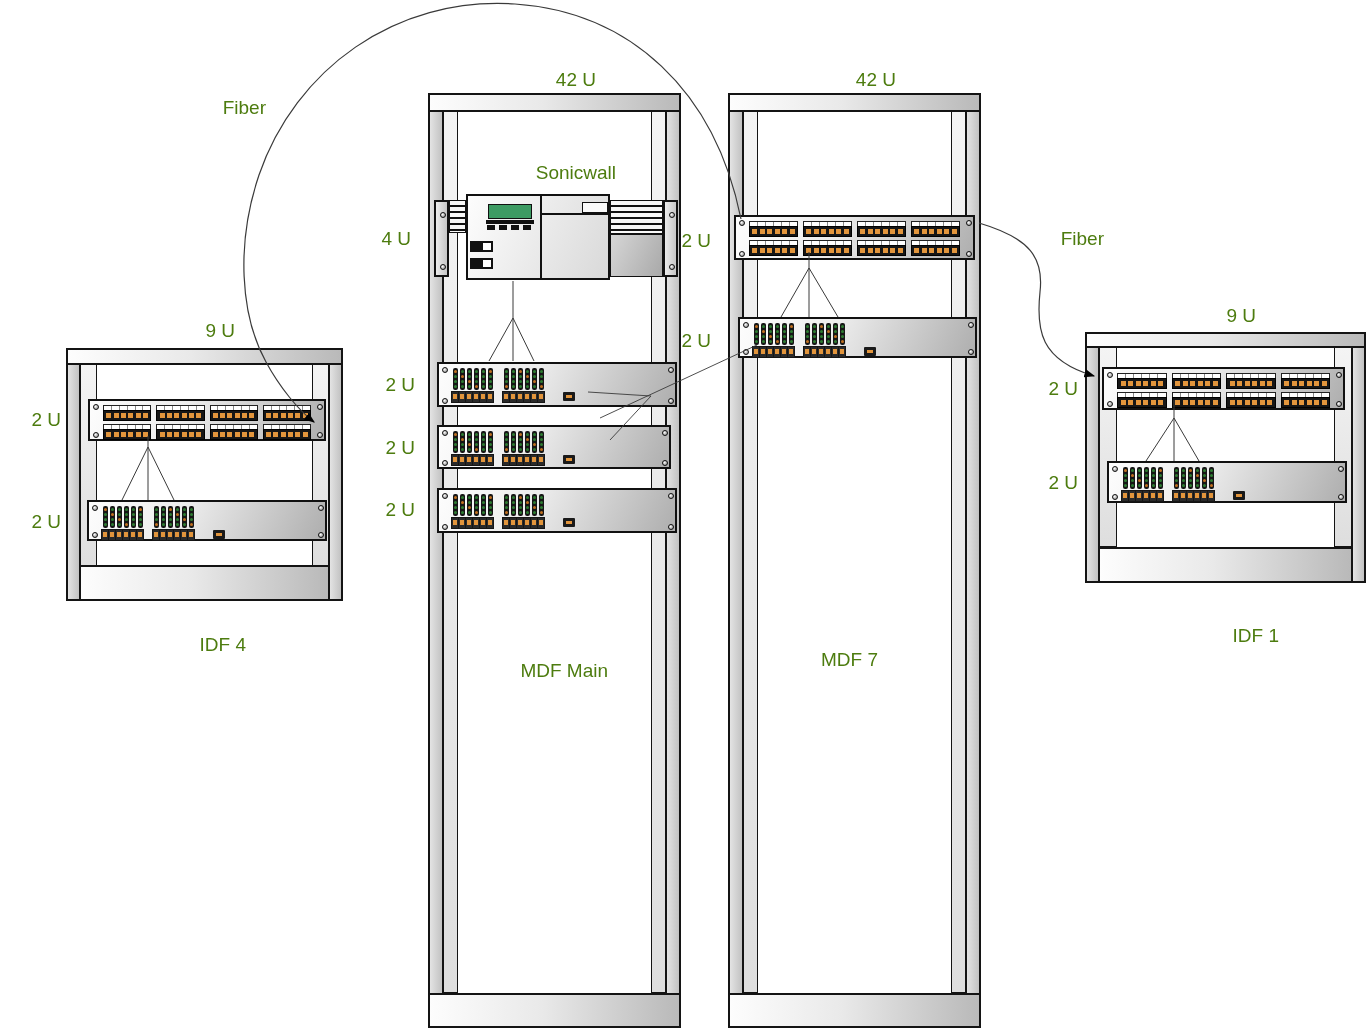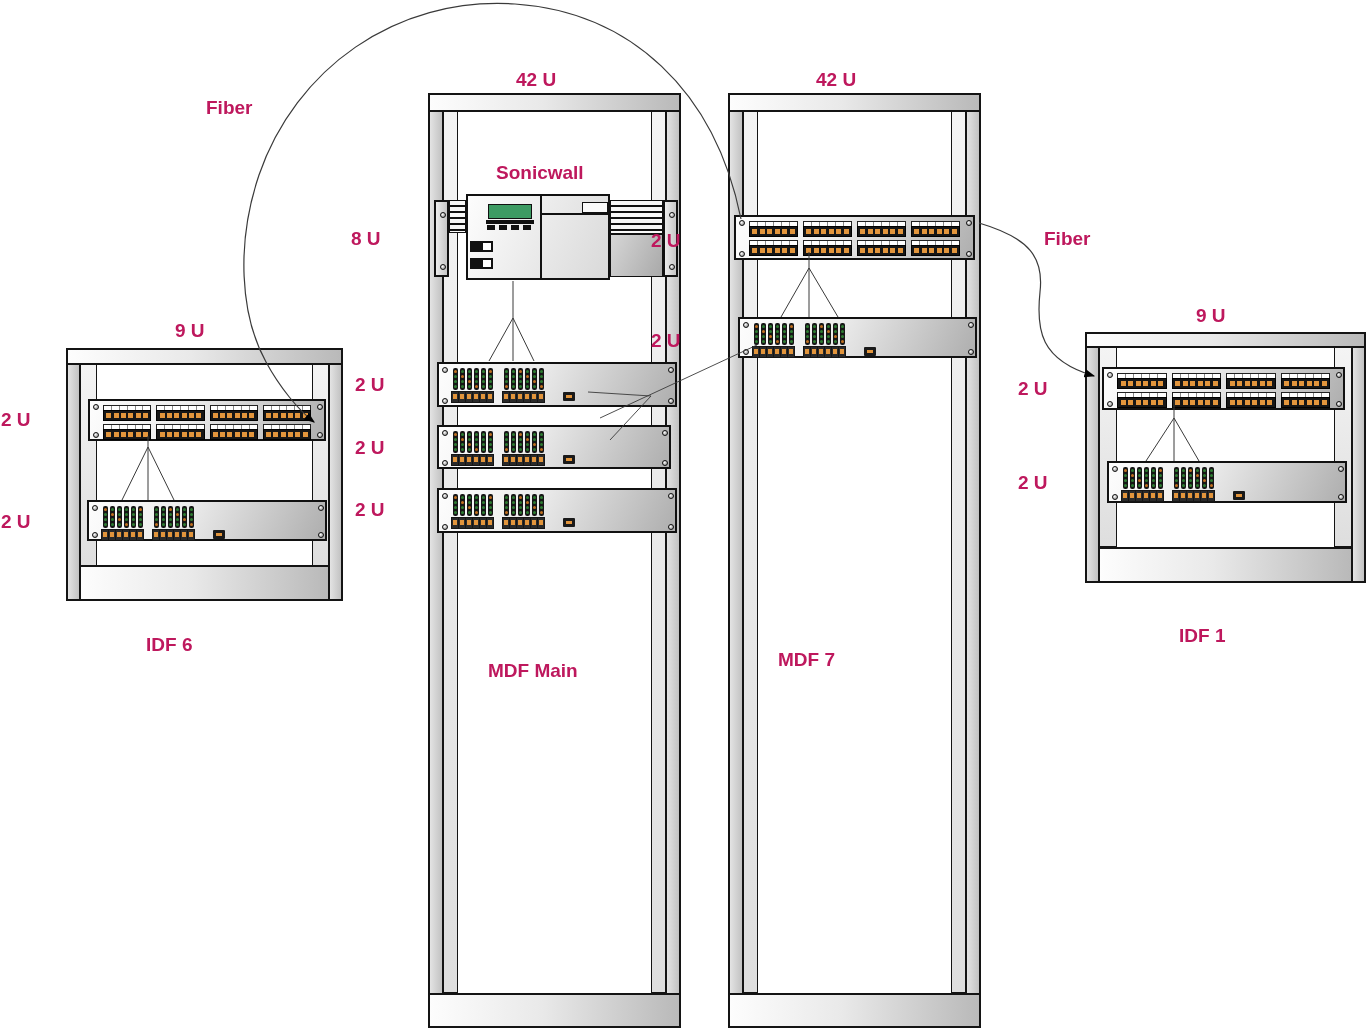--- a/index.html
+++ b/index.html
@@ -1,18 +1,18 @@
 <!DOCTYPE html>
 <html style="--port-orange: #E2953C; --led-green: #2E7D32; --led-amber: #C07020; --display-green: #3D9B63; --line: #3A3A3A;"><head>
 <meta charset="utf-8">
 <style>
   html,body{margin:0;padding:0;background:#fff;}
   #canvas{position:relative;width:1366px;height:1031px;background:#fff;overflow:hidden;
           font-family:"Liberation Sans",sans-serif;color:#111;}
-  .lbl{position:absolute;font-size:19px;color:#be185d;text-align:left;white-space:nowrap;font-weight:bold;}
+  .lbl{position:absolute;font-size:19px;color:#4d7c0f;text-align:right;white-space:nowrap;}
   
   .rack{position:absolute;z-index:1;}
   .rk{position:absolute;box-sizing:border-box;border:2px solid #141414;}
   .rk-top,.rk-bottom{background:linear-gradient(90deg,#fdfdfd 0%,#e9e9e9 45%,#b9b9b9 100%);}
   .rk-col{background:linear-gradient(90deg,#e3e3e3,#c2c2c2);}
   .rk-rail{background:linear-gradient(180deg,#f4f4f4,#dedede);border-width:1.5px;}
   
   .device{position:absolute;z-index:10;box-sizing:border-box;border:2px solid #111;
           background:linear-gradient(115deg,#fdfdfd 0%,#ececec 40%,#aeaeae 100%);}
   .screw{position:absolute;width:6px;height:6px;border:1px solid #111;border-radius:50%;
@@ -1220,25 +1220,25 @@
       <div class="fw-box" style="left:114px;top:6px;width:26px;height:11px;"></div>
     </div>
     <div class="fw-vent" style="left:176px;top:6px;width:53px;height:34px;"></div>
     <div class="fw-rpanel" style="left:176px;top:40px;width:53px;height:43px;"></div>
   </div>
 
   <div class="lbl" style="left:206px;top:97px;width:60px;">Fiber</div>
   <div class="lbl" style="left:175px;top:320px;width:60px;">9 U</div>
   <div class="lbl" style="left:1px;top:409px;width:60px;">2 U</div>
   <div class="lbl" style="left:1px;top:511px;width:60px;">2 U</div>
-  <div class="lbl" style="left:146px;top:634px;width:100px;">IDF 6</div>
+  <div class="lbl" style="left:146px;top:634px;width:100px;">IDF 4</div>
 
   <div class="lbl" style="left:516px;top:69px;width:80px;">42 U</div>
   <div class="lbl" style="left:496px;top:162px;width:120px;">Sonicwall</div>
-  <div class="lbl" style="left:351px;top:228px;width:60px;">8 U</div>
+  <div class="lbl" style="left:351px;top:228px;width:60px;">4 U</div>
   <div class="lbl" style="left:355px;top:374px;width:60px;">2 U</div>
   <div class="lbl" style="left:355px;top:437px;width:60px;">2 U</div>
   <div class="lbl" style="left:355px;top:499px;width:60px;">2 U</div>
   <div class="lbl" style="left:488px;top:660px;width:120px;">MDF Main</div>
 
   <div class="lbl" style="left:816px;top:69px;width:80px;">42 U</div>
   <div class="lbl" style="left:651px;top:230px;width:60px;z-index:40;">2 U</div>
   <div class="lbl" style="left:651px;top:330px;width:60px;z-index:40;">2 U</div>
   <div class="lbl" style="left:778px;top:649px;width:100px;">MDF 7</div>
 

